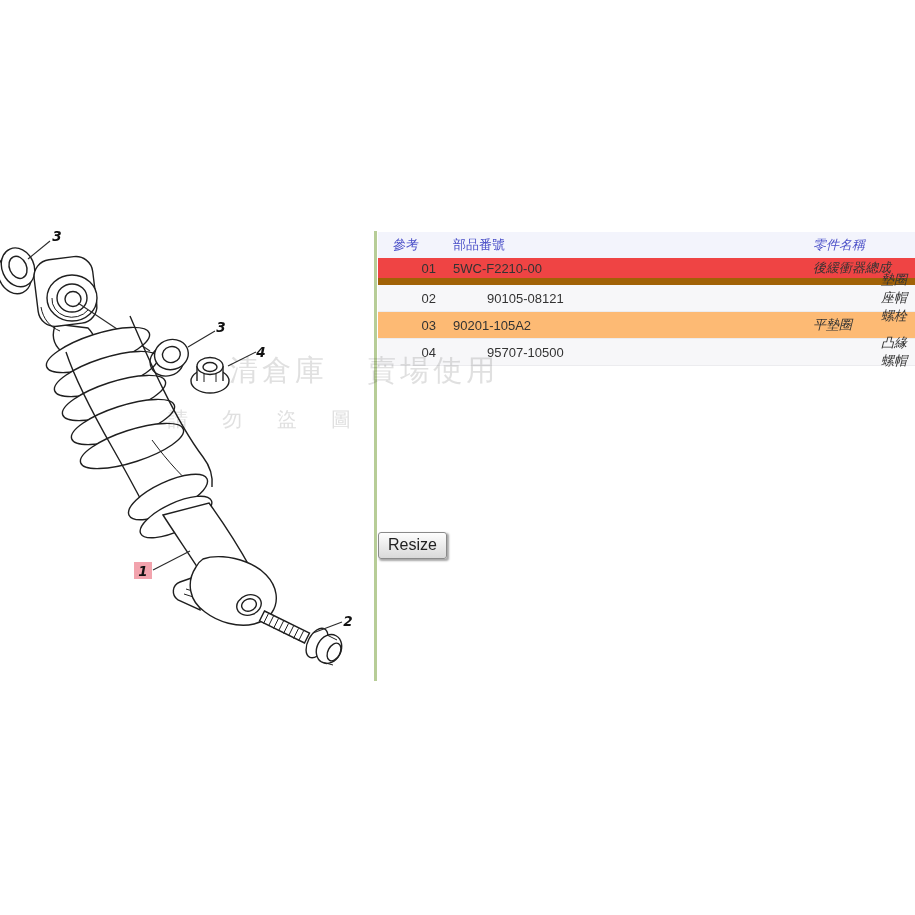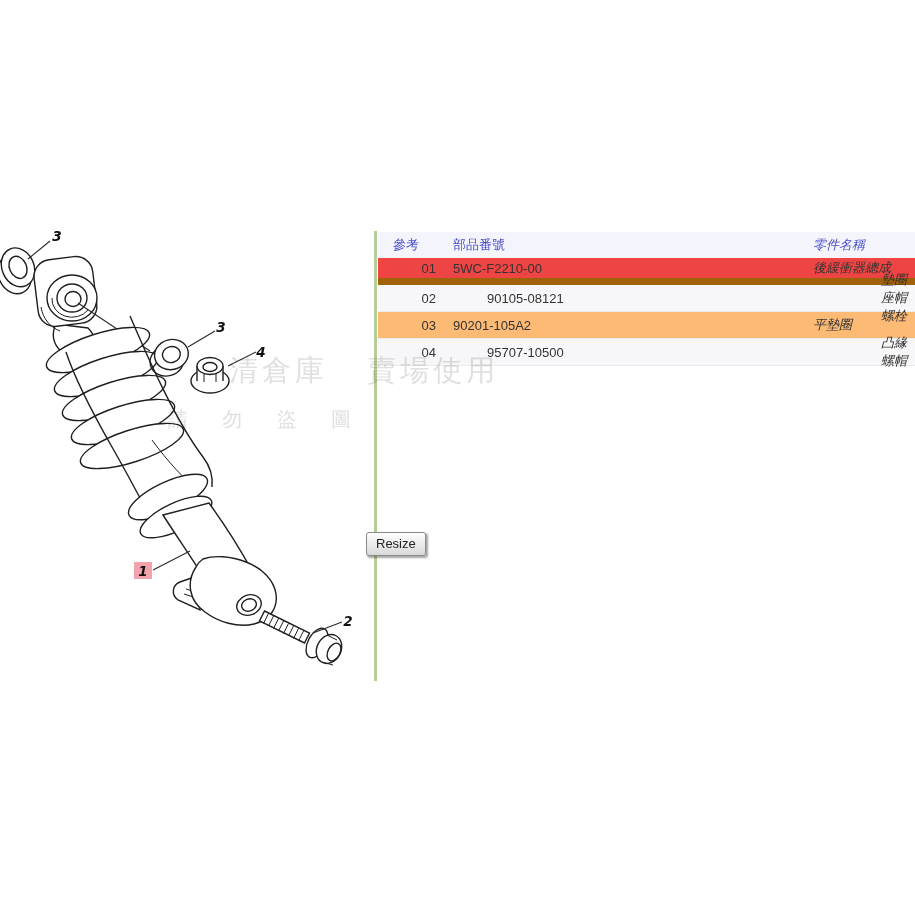--- a/index.html
+++ b/index.html
@@ -47,22 +47,22 @@
     background:#fdba74; border-bottom:1px solid #ececef;
   }
   .trow.alt { background:#f7f7f9;gap:34px; }
   .trow.hl  { background:#ef4444; border-bottom:7px solid #a16207; }
   .c1 { width:65px;  box-sizing:border-box; text-align:right; padding-right:7px; }
   .c2 { width:369px; box-sizing:border-box; padding-left:10px; }
   .c3 { flex:1;      box-sizing:border-box; padding-left:1px;font-style:italic; }
   .thead .c1 { text-align:left; padding-left:15px; padding-right:0; }
   
   .resize-btn {
-    position:absolute; left:366px; top:532px; z-index:6;
-    font-size:13px; color:#222; padding:3px 9px 4px 9px;
+    position:absolute; left:378px; top:532px; z-index:6;
+    font-size:16px; color:#222; padding:3px 9px 4px 9px;
     border:1px solid #8a8a8a; border-radius:3px;
     background:linear-gradient(#fefefe,#d9d9d9);
     box-shadow:1.5px 1.5px 2px rgba(0,0,0,0.35);
     cursor:pointer;
   }
 </style>
 </head>
 <body>
 
 <div class="green-line"></div>

